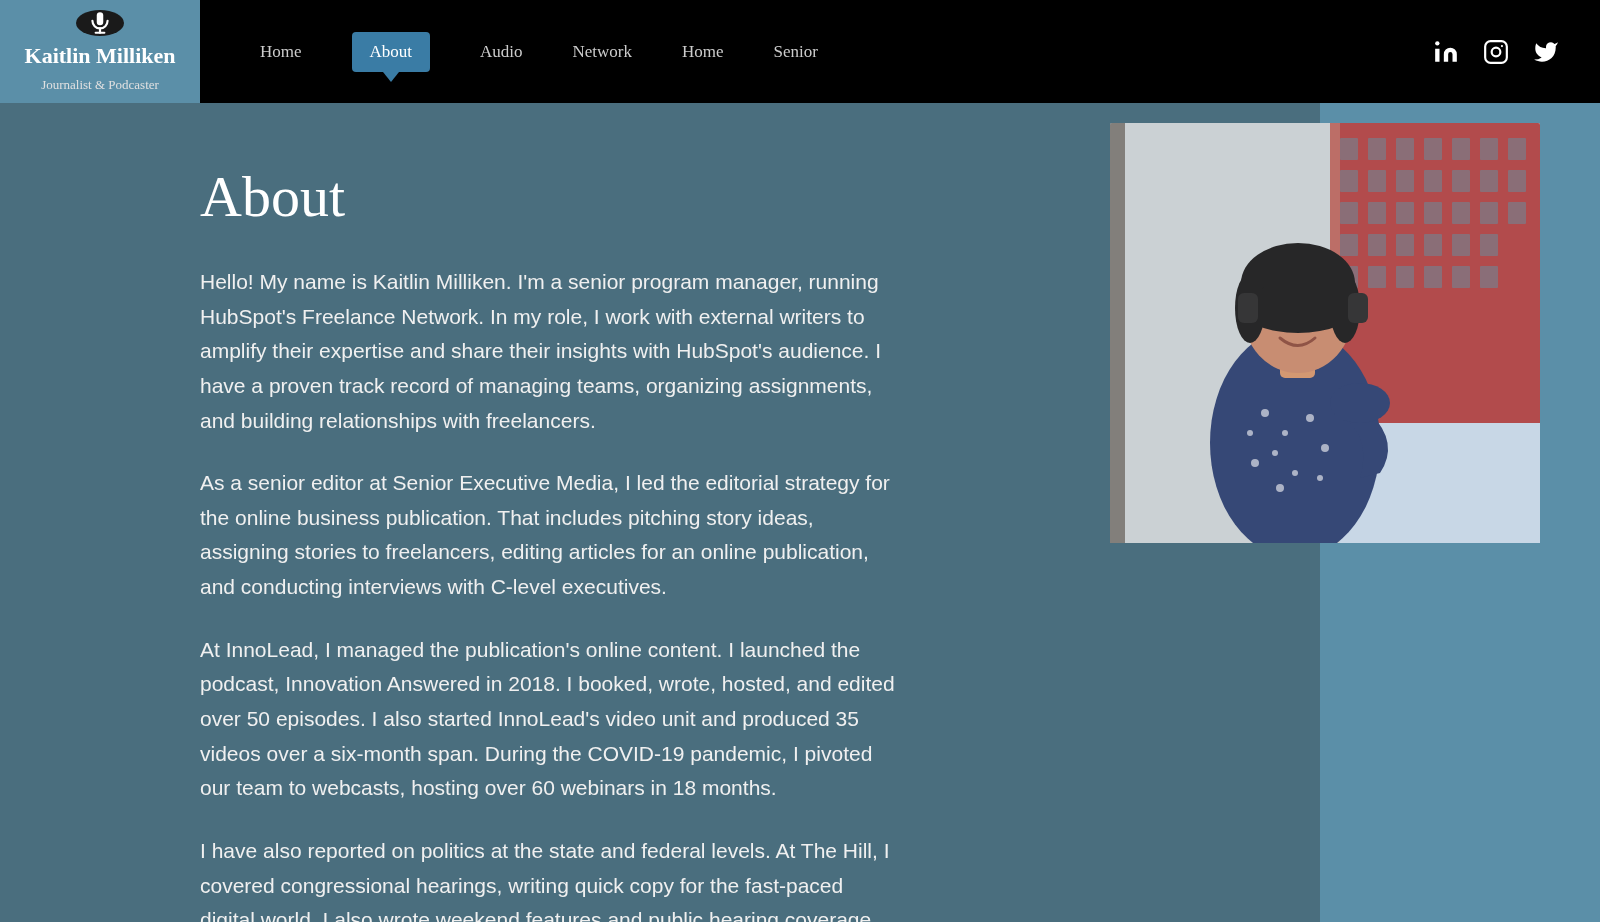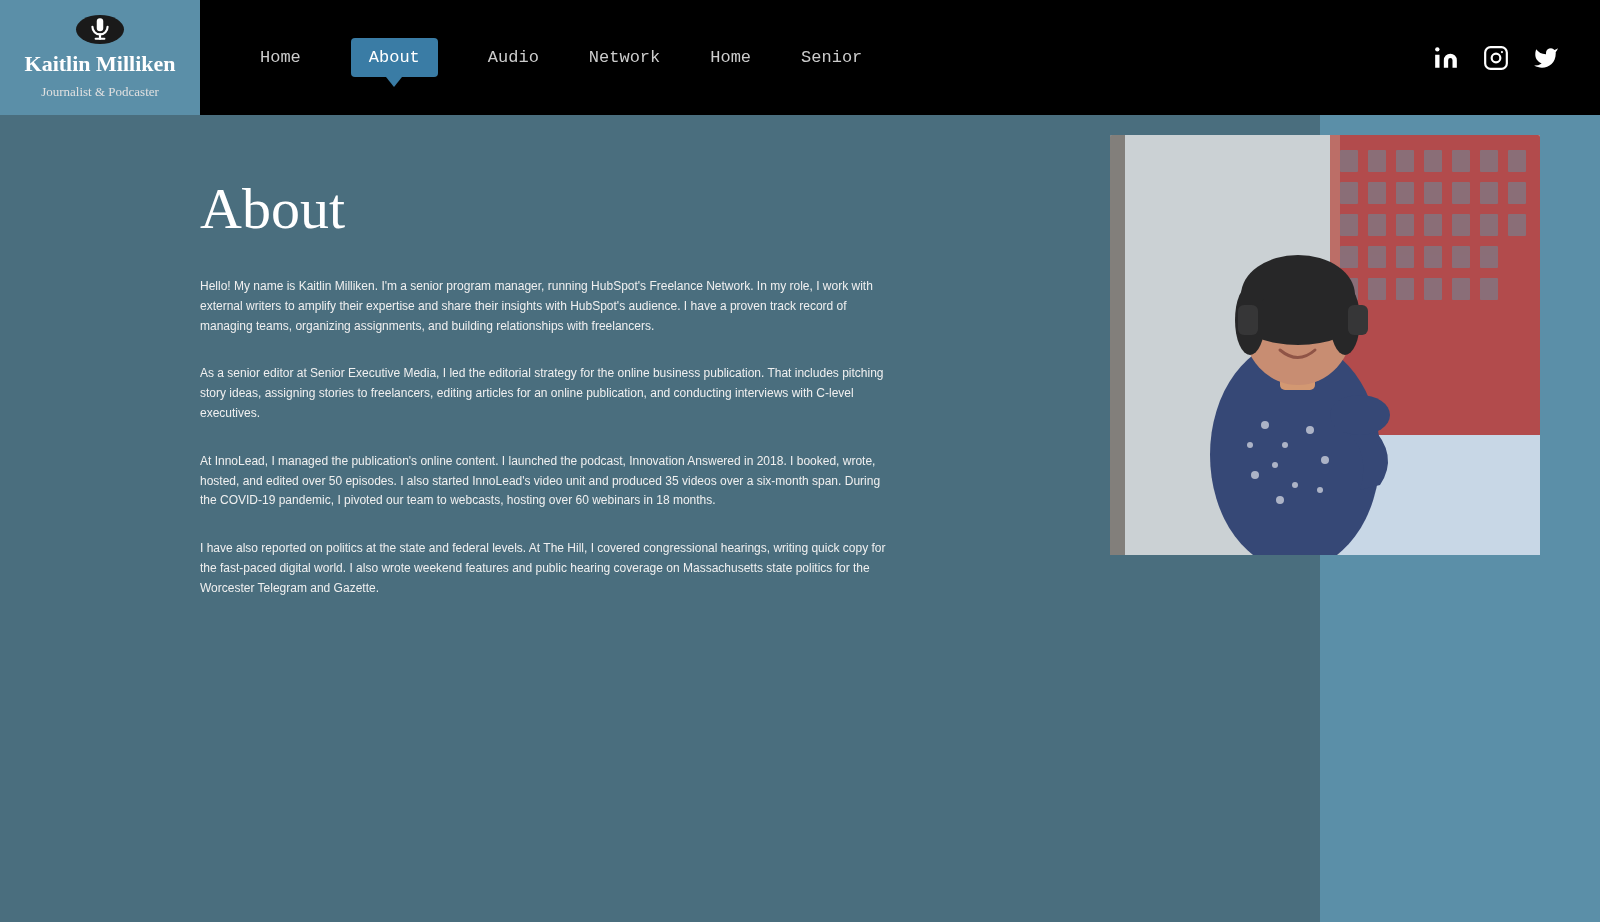--- a/index.html
+++ b/index.html
@@ -2,21 +2,21 @@
 <html><head>
   <meta charset="utf-8">
   <style>
     * { margin: 0; padding: 0; box-sizing: border-box; }
     body { font-family: 'Georgia', serif; background: #000; color: #fff; }
 
     
     .header {
       display: flex;
       align-items: stretch;
-      height: 115px;
+      height: 103px;
       background: #000;
     }
     .header-logo {
       background: #5b8fa8;
       width: 200px;
       min-width: 200px;
       display: flex;
       flex-direction: column;
       align-items: center;
       justify-content: center;
@@ -49,21 +49,21 @@
       flex: 1;
       display: flex;
       align-items: center;
       padding-left: 60px;
       gap: 50px;
     }
     .nav-item {
       color: #ccc;
       text-decoration: none;
       font-size: 17px;
-      font-family: Liberation Mono, monospace;
+      font-family: Liberation Serif, serif;
       cursor: pointer;
     }
     .nav-item.active {
       background: #3a7ca5;
       color: #fff;
       padding: 10px 18px;
       border-radius: 4px;
       position: relative;
     }
     .nav-item.active::after {
@@ -120,21 +120,21 @@
 
     .about-title {
       font-size: 58px;
       font-weight: 300;
       color: #fff;
       margin-bottom: 35px;
       font-family: 'Georgia', serif;
     }
 
     .about-paragraph {
-      font-size: 12px;
+      font-size: 21px;
       line-height: 1.65;
       color: #f0f0f0;
       margin-bottom: 28px;
       font-family: Arial, sans-serif;
       max-width: 740px;
     }
 
     
     .photo-area {
       position: absolute;

